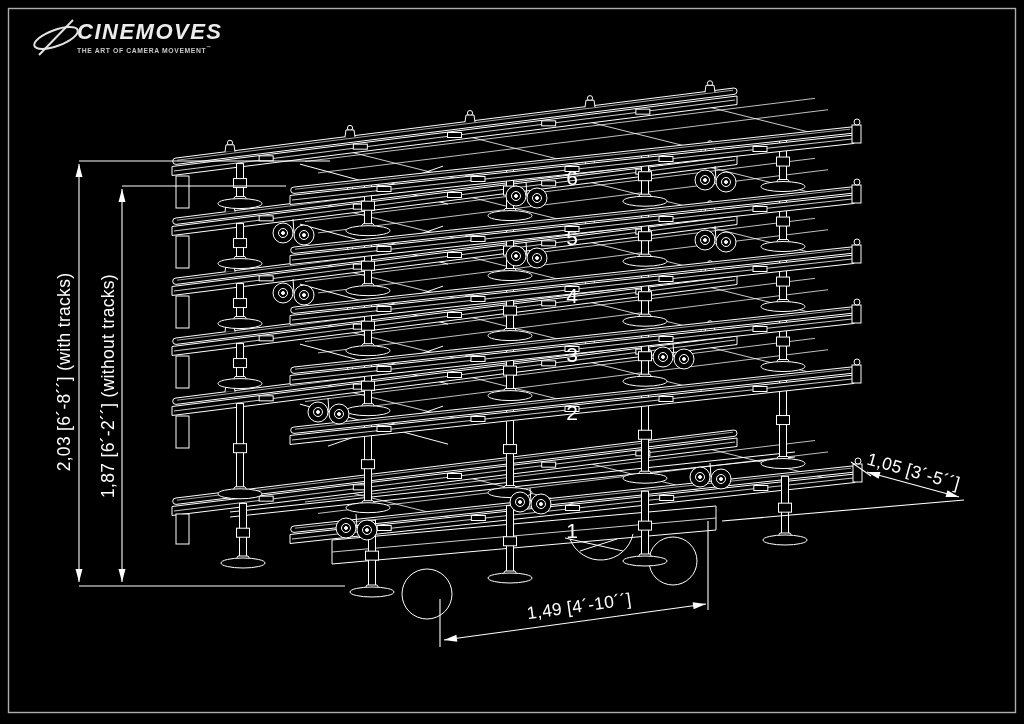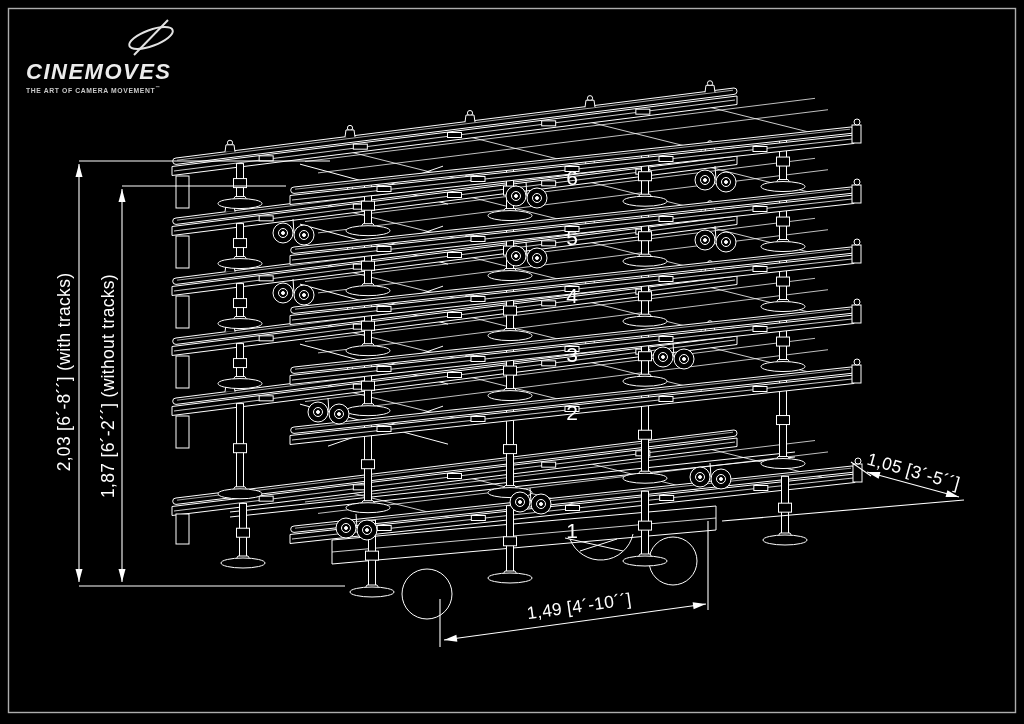--- a/index.html
+++ b/index.html
@@ -1,21 +1,21 @@
 <!DOCTYPE html>
 <html style="--bg: #000000; --border: #adadad;"><head>
 <meta charset="utf-8">
 <style>
   html,body{margin:0;padding:0;background:#000;}
   .sheet{position:relative;width:1024px;height:724px;background:var(--bg,#000);overflow:hidden;
          font-family:"Liberation Sans",sans-serif;}
   
   .border-rect{stroke:var(--border,#adadad);stroke-width:1.4;fill:none;}
   
-  .logo{position:absolute;left:26px;top:13px;display:flex;align-items:flex-end;z-index:5;flex-direction:column;}
+  .logo{position:absolute;left:26px;top:13px;display:flex;align-items:center;z-index:5;}
   .swoosh{margin-right:-7px;margin-top:2px;}
   .brand{font:italic 700 22px "Liberation Sans",sans-serif;color:#ececec;letter-spacing:1.5px;line-height:1;}
   .tagline{font:700 6.8px "Liberation Sans",sans-serif;color:#c9c9c9;letter-spacing:.62px;margin-top:2px;}
   .tm{font-size:4.5px;vertical-align:4px;}
   
   #blueprint{position:absolute;left:0;top:0;}
   #machine *{stroke:#fff;stroke-width:1;}
   .dl{stroke:#fff;stroke-width:1.1;fill:none;}
   .dim-text{fill:#fff;font:17.5px "Liberation Sans",sans-serif;letter-spacing:.3px;}
   .lvl{fill:#fff;font:21px "Liberation Sans",sans-serif;text-anchor:middle;}

